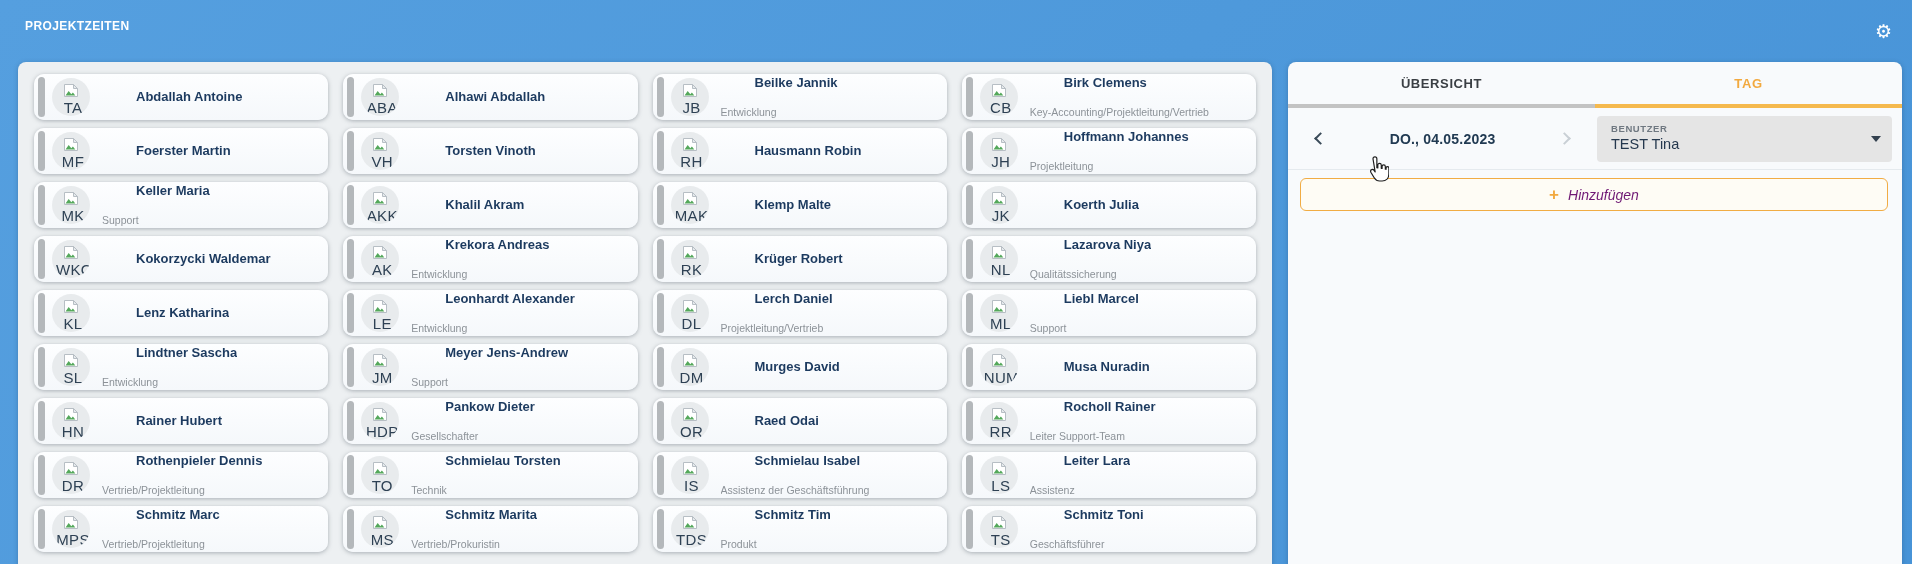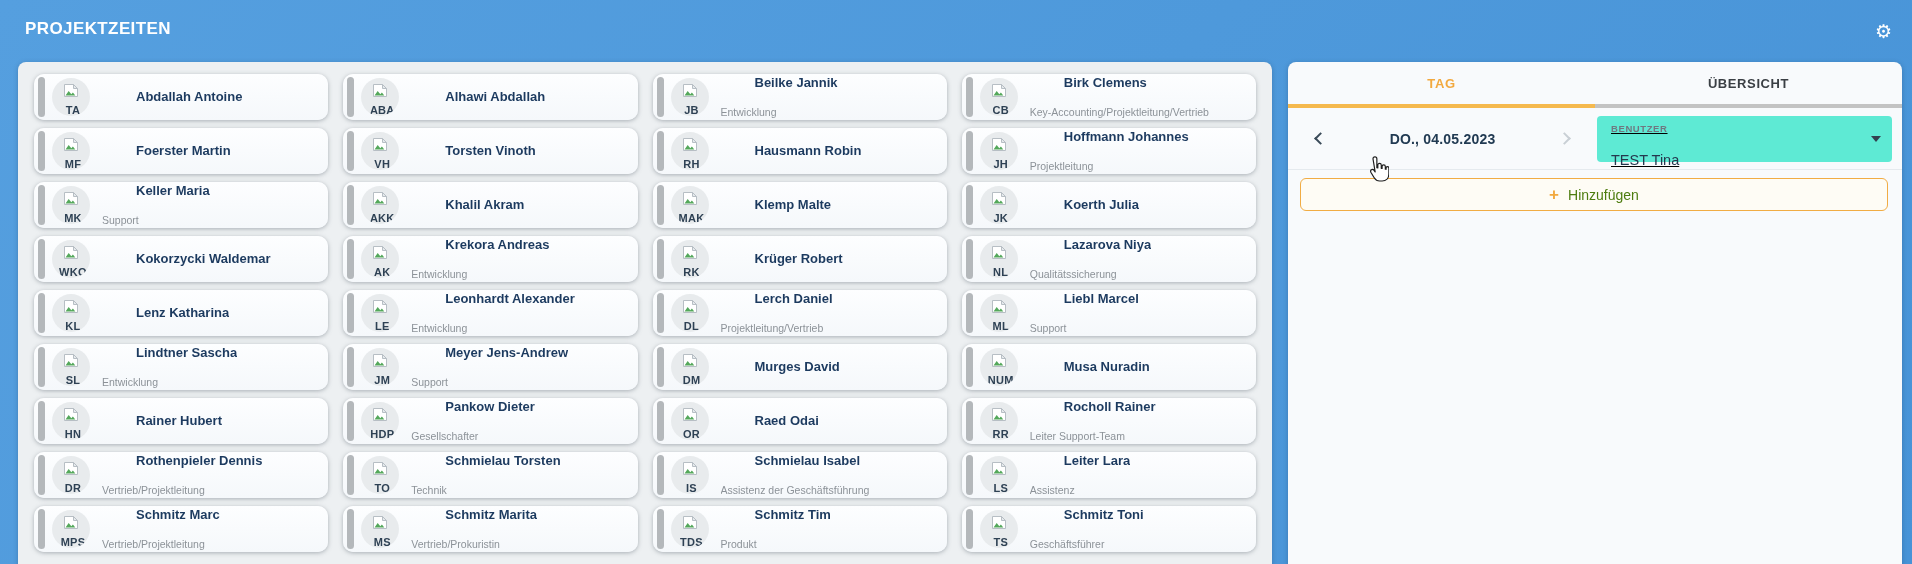--- a/index.html
+++ b/index.html
@@ -3,41 +3,41 @@
 <meta charset="utf-8">
 <style>
   * { margin:0; padding:0; box-sizing:border-box; }
   html,body { width:1912px; height:564px; overflow:hidden;
     font-family:"Liberation Sans","DejaVu Sans",sans-serif;
     background:linear-gradient(135deg,#559FDF 0%,#4793D7 100%); }
 
   
   .app-header { position:absolute; left:0; top:0; width:100%; height:56px; }
   .app-title { position:absolute; left:25px; top:19px; color:#FFFFFF;
-    font-size:17px; font-weight:bold; letter-spacing:.4px; }
+    font-size:12px; font-weight:bold; letter-spacing:.4px; }
   .gear { position:absolute; right:20px; top:22px; color:#FFFFFF; font-size:19px;
     cursor:pointer; line-height:1; }
 
   
   .left-panel { position:absolute; left:18px; top:62px; width:1254px; height:520px;
     background:#EDF0F2; border-radius:8px; box-shadow:0 1px 5px rgba(20,50,80,.28);
     padding:12px 16px; }
   .emp-grid { display:grid; grid-template-columns:repeat(4,1fr);
     column-gap:15px; row-gap:8px; }
   .emp-card { position:relative; height:46px; border-radius:10px;
     background:linear-gradient(180deg,#FDFEFF 0%,#F5F8FB 100%);
     box-shadow:0 1px 4px rgba(100,110,120,.50);
     display:flex; align-items:center; padding-left:18px; cursor:pointer; overflow:hidden; }
   .emp-bar { position:absolute; left:4px; top:3px; bottom:3px; width:7px;
     background:#B4B8BB; border-radius:5px; }
   .emp-avatar { position:relative; width:38px; height:38px; border-radius:50%;
     background:#E8EBED; flex:0 0 38px; margin-right:12px; overflow:hidden; }
   .emp-avatar svg { position:absolute; left:50%; top:5px; transform:translateX(-50%); }
   .emp-initials { position:absolute; left:4px; right:0; bottom:0px; text-align:center;
-    font-size:11px; font-weight:bold; color:#2E4154; letter-spacing:.3px; }
+    font-size:15px; font-weight:normal; color:#2E4154; letter-spacing:.3px; }
   .emp-text { display:flex; flex-direction:column; justify-content:center; min-width:0; }
   .emp-name { font-size:13px; font-weight:bold; color:#1C3A5F; line-height:1.2;
     white-space:nowrap; overflow:hidden;margin-left:34px; }
   .emp-role { font-size:10.5px; color:#8C9298; line-height:1.25; margin-top:15px;
     white-space:nowrap; overflow:hidden; }
 
   
   .right-panel { position:absolute; left:1288px; top:62px; width:614px; height:520px;
     background:#F8FAFC; border-radius:8px; box-shadow:0 1px 5px rgba(20,50,80,.28);
     display:flex; flex-direction:column; }
@@ -50,35 +50,35 @@
   .date-row { height:62px; display:flex; align-items:center;
     padding:0 10px 0 0; border-bottom:1px solid #E5EAEE; }
   .date-nav { flex:1; display:flex; align-items:center; justify-content:space-between;
     padding:0 28px; }
   .chev { width:9px; height:9px; border-left:2.5px solid; border-bottom:2.5px solid;
     display:inline-block; cursor:pointer; }
   .chev-left  { color:#3A4A58; transform:rotate(45deg); }
   .chev-right { color:#C9CFD5; transform:rotate(225deg); }
   .date-label { font-size:14px; font-weight:bold; color:#213A52; letter-spacing:.2px; }
 
-  .user-select { position:relative; width:295px; height:46px; background:#5eead4;
-    border-radius:4px; padding:7px 30px 0 14px; cursor:pointer;text-decoration:underline; }
+  .user-select { position:relative; width:295px; height:46px; background:#e5e5e5;
+    border-radius:4px; padding:7px 30px 0 14px; cursor:pointer; }
   .select-label { font-size:9.5px; font-weight:bold; color:#6F7881;
     letter-spacing:.6px; text-transform:uppercase; }
-  .select-value { font-size:14.5px; color:#25384E; margin-top:18px; }
+  .select-value { font-size:14.5px; color:#25384E; margin-top:2px; }
   .select-caret { position:absolute; right:11px; top:20px; width:0; height:0;
     border-left:5px solid transparent; border-right:5px solid transparent;
     border-top:6px solid #33414F; }
 
   .add-btn { margin:8px 14px 0 12px; height:33px; border:1.5px solid #F1AC44;
     border-radius:6px; background:#FEFCF5; display:flex; align-items:center;
     justify-content:center; cursor:pointer; }
   .add-plus { color:#F2A93F; font-size:17px; font-weight:bold; margin-right:9px;
     line-height:1; }
-  .add-label { color:#4d7c0f; font-size:14px; }
+  .add-label { color:#701a75; font-size:14px;font-style:italic; }
 
   
   .mouse-cursor { position:absolute; left:1363px; top:156px; width:26px; height:30px;
     pointer-events:none; z-index:50; }
 </style>
 </head>
 <body>
 
 <div class="app-header">
   <div class="app-title">PROJEKTZEITEN</div>
@@ -660,22 +660,22 @@
     <div class="emp-text">
       <div class="emp-name">Schmitz Toni</div>
       <div class="emp-role">Geschäftsführer</div>
     </div>
   </div>
 </div>
 </div>
 
 <div class="right-panel">
   <div class="tabs">
+    <div class="tab tab-inactive">ÜBERSICHT</div>
     <div class="tab tab-active">TAG</div>
-    <div class="tab tab-inactive">ÜBERSICHT</div>
   </div>
 
   <div class="date-row">
     <div class="date-nav">
       <span class="chev chev-left"></span>
       <span class="date-label">DO., 04.05.2023</span>
       <span class="chev chev-right"></span>
     </div>
     <div class="user-select">
       <div class="select-label">BENUTZER</div>

